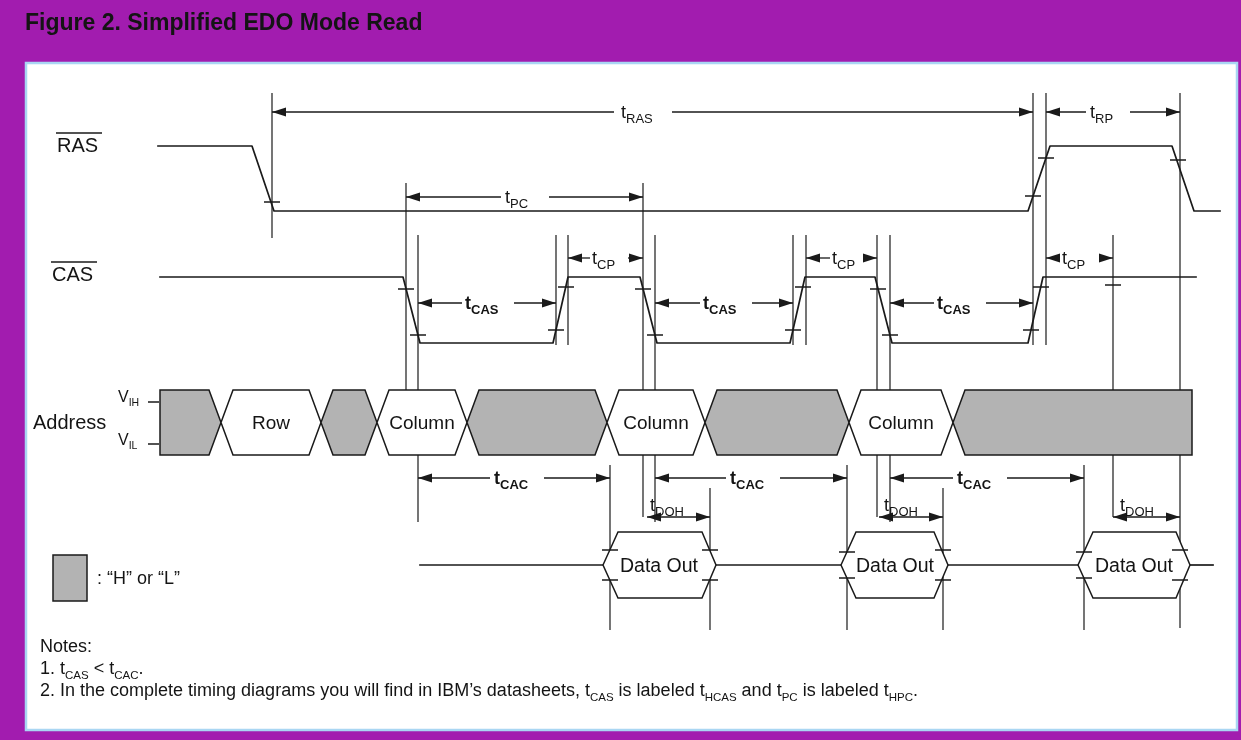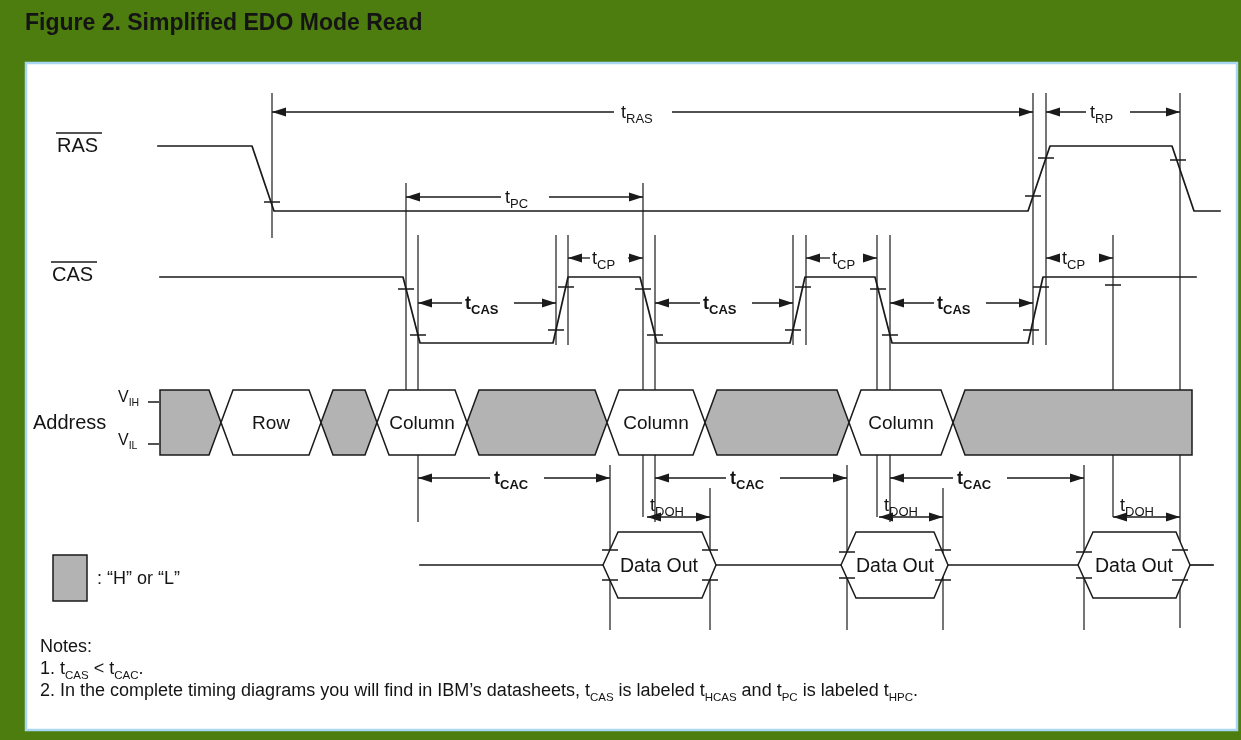--- a/index.html
+++ b/index.html
@@ -1,17 +1,17 @@
 <!DOCTYPE html>
 <html><head>
 <meta charset="utf-8">
 <style>
   html,body { margin:0; padding:0; background:#ffffff; }
   .page {
-    position:relative; width:1241px; height:740px; background:#4d7c0f;
+    position:relative; width:1241px; height:740px; background:#a21caf;
     font-family:"Liberation Sans","DejaVu Sans",sans-serif; overflow:hidden;
   }
   svg text { fill:#141414; font-family:"Liberation Sans","DejaVu Sans",sans-serif; }
   .ttl  { font-size:23px; font-weight:bold; }
   .sig  { font-size:20px; }
   .bus  { font-size:19px; text-anchor:middle; }
   .dout { font-size:19.5px; text-anchor:middle; }
   .tl   { font-size:18px; }
   .ts   { font-size:13px; }
   .b    { font-weight:bold; }

